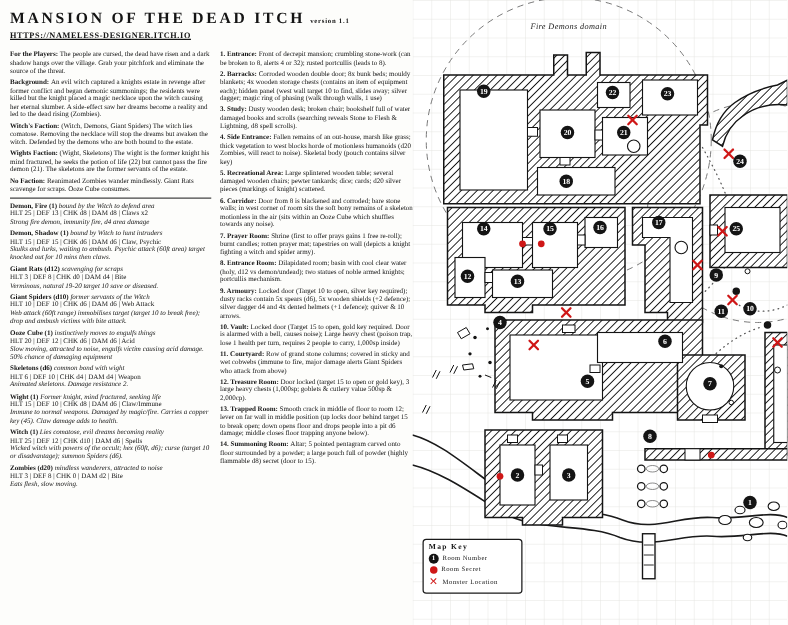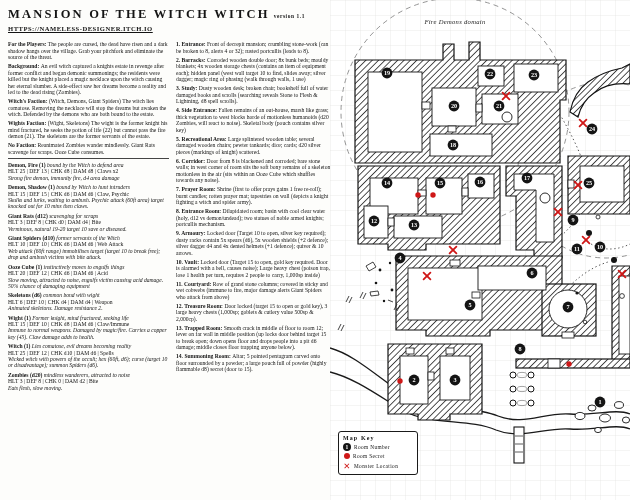--- a/index.html
+++ b/index.html
@@ -51,21 +51,21 @@
     font-size:5.6px;font-weight:bold;display:flex;align-items:center;justify-content:center;
   }
   .key-dot{width:6px;height:6px;border-radius:50%;background:#cf1717;flex:0 0 6px;margin-left:1px;}
   .key-x{color:#cf1717;font-weight:bold;font-size:8.5px;line-height:8px;flex:0 0 8px;text-align:center;
          font-family:"DejaVu Sans",sans-serif;}
 </style>
 </head>
 <body>
 
 <div class="page-title">
-  <span>MANSION OF THE WITCH WITCH</span><span class="version">version 1.1</span>
+  <span>MANSION OF THE DEAD ITCH</span><span class="version">version 1.1</span>
 </div>
 <a class="page-url" href="#">HTTPS://NAMELESS-DESIGNER.ITCH.IO</a>
 
 <div class="col col-left">
   <div id="intro-list">
       <p class="para"><b>For the Players: </b>The people are cursed, the dead have risen and a dark shadow hangs over the village. Grab your pitchfork and eliminate the source of the threat.</p>
       <p class="para"><b>Background: </b>An evil witch captured a knights estate in revenge after former conflict and began demonic summonings; the residents were killed but the knight placed a magic necklace upon the witch causing her eternal slumber. A side-effect saw her dreams become a reality and led to the dead rising (Zombies).</p>
       <p class="para"><b>Witch's Faction: </b>(Witch, Demons, Giant Spiders) The witch lies comatose. Removing the necklace will stop the dreams but awaken the witch. Defended by the demons who are both bound to the estate.</p>
       <p class="para"><b>Wights Faction: </b>(Wight, Skeletons) The wight is the former knight his mind fractured, he seeks the potion of life (22) but cannot pass the fire demon (21). The skeletons are the former servants of the estate.</p>
       <p class="para"><b>No Faction: </b>Reanimated Zombies wander mindlessly. Giant Rats scavenge for scraps. Ooze Cube consumes.</p>

